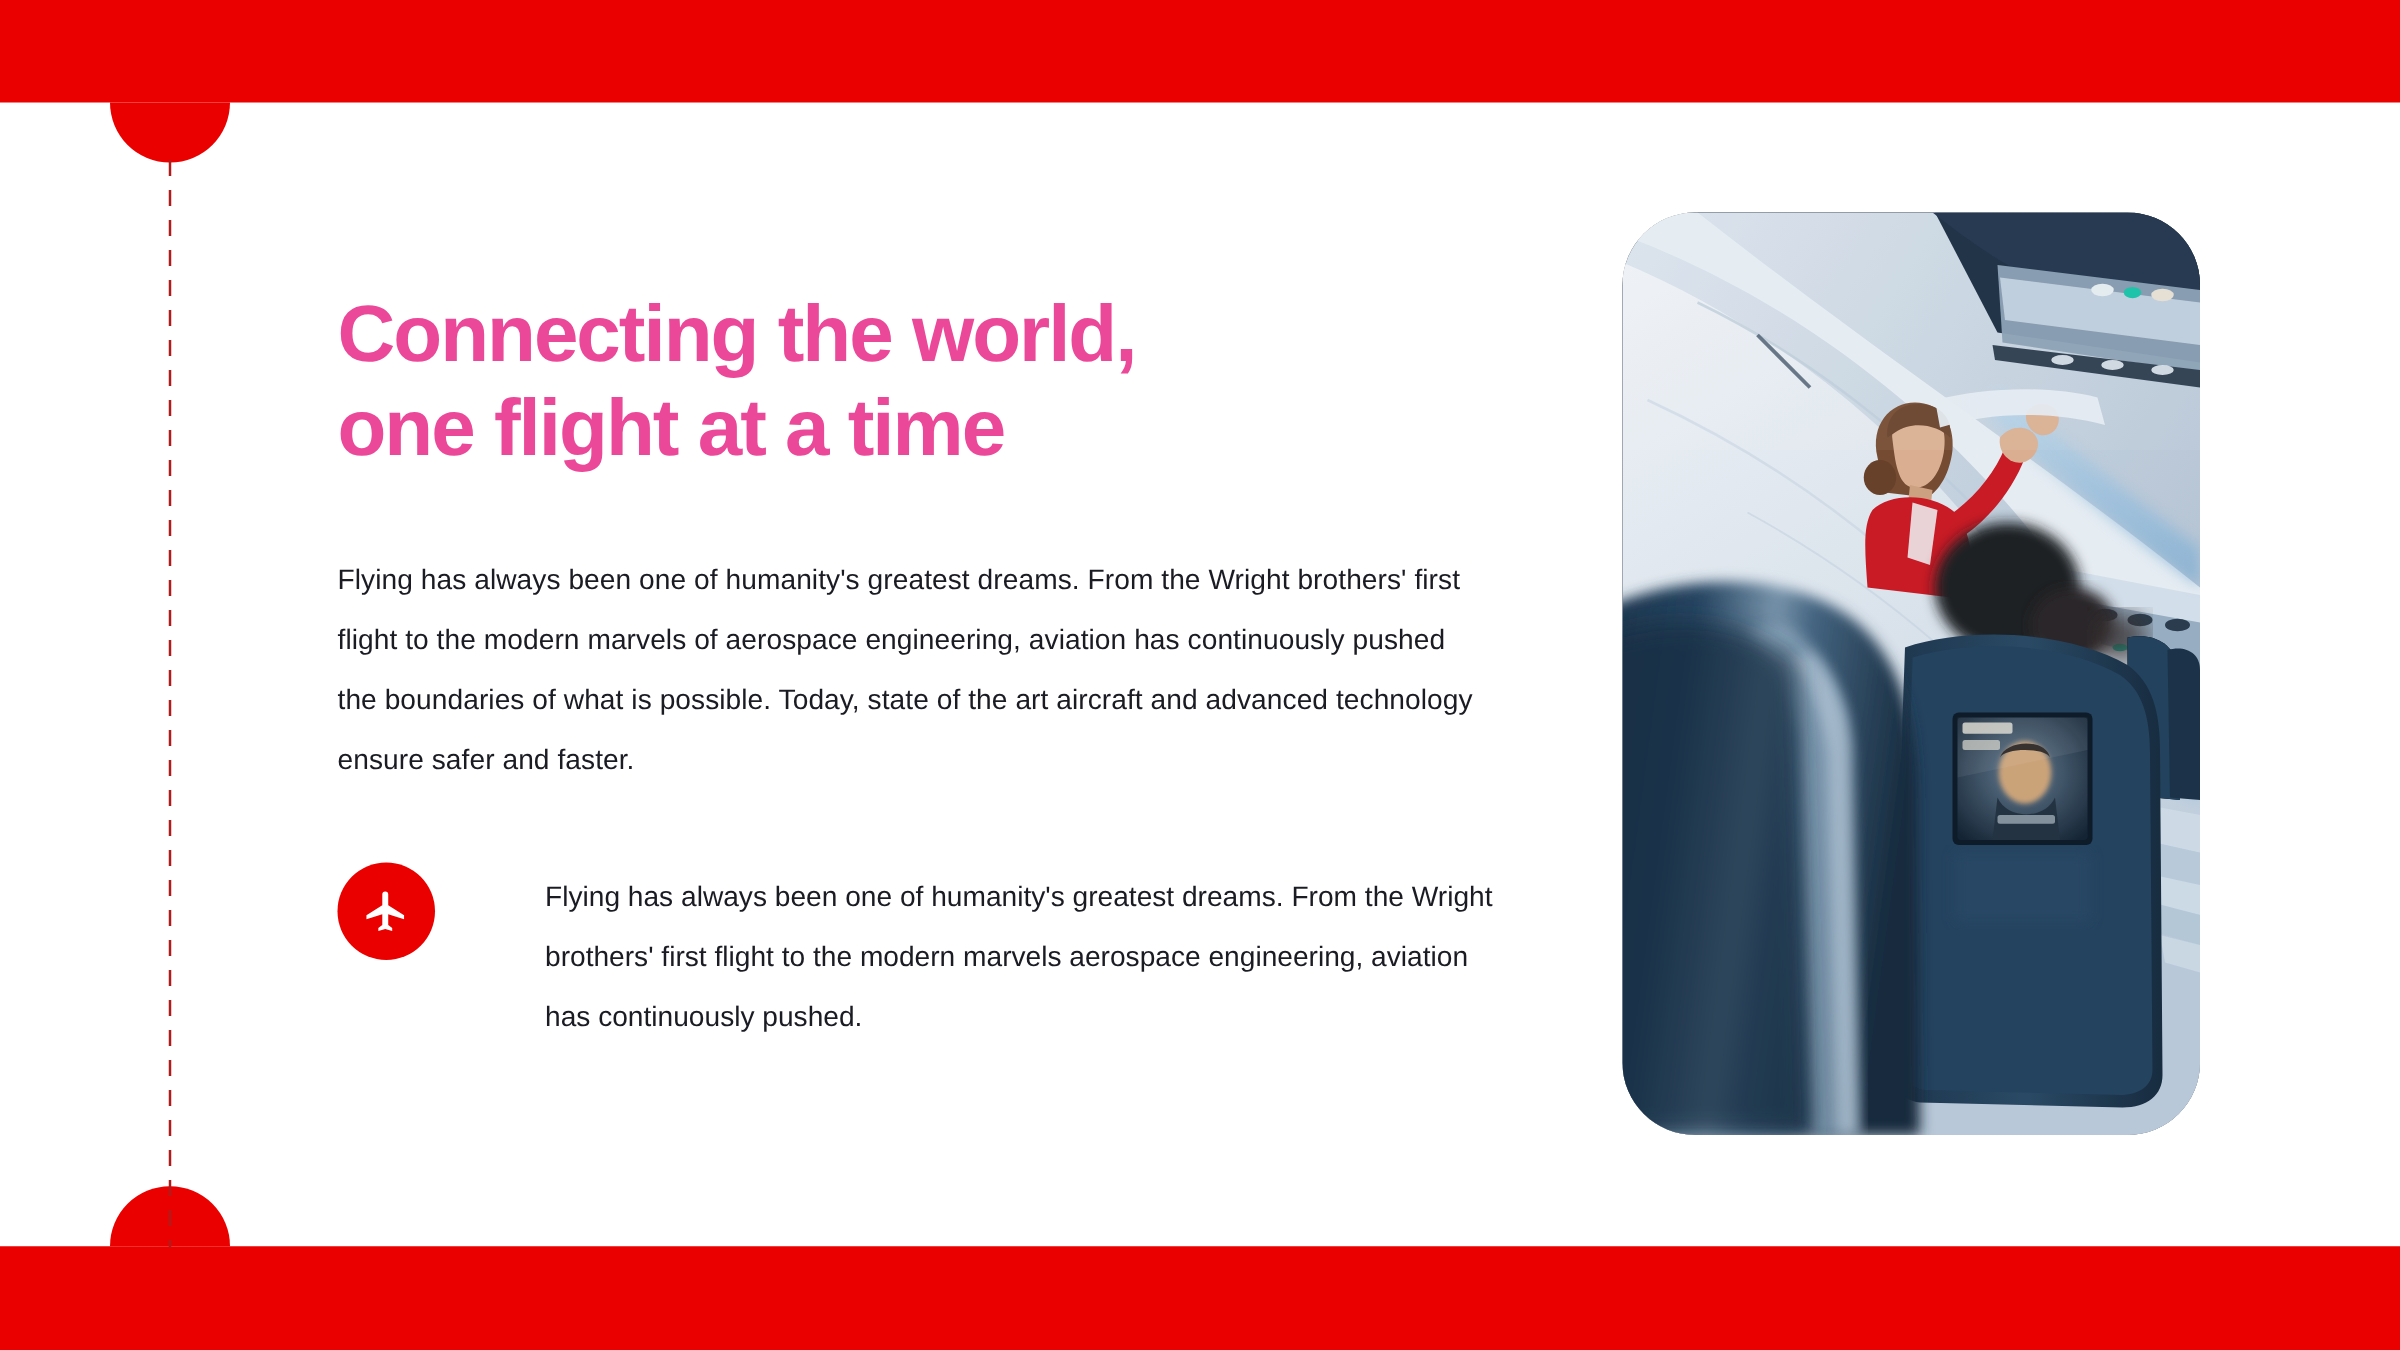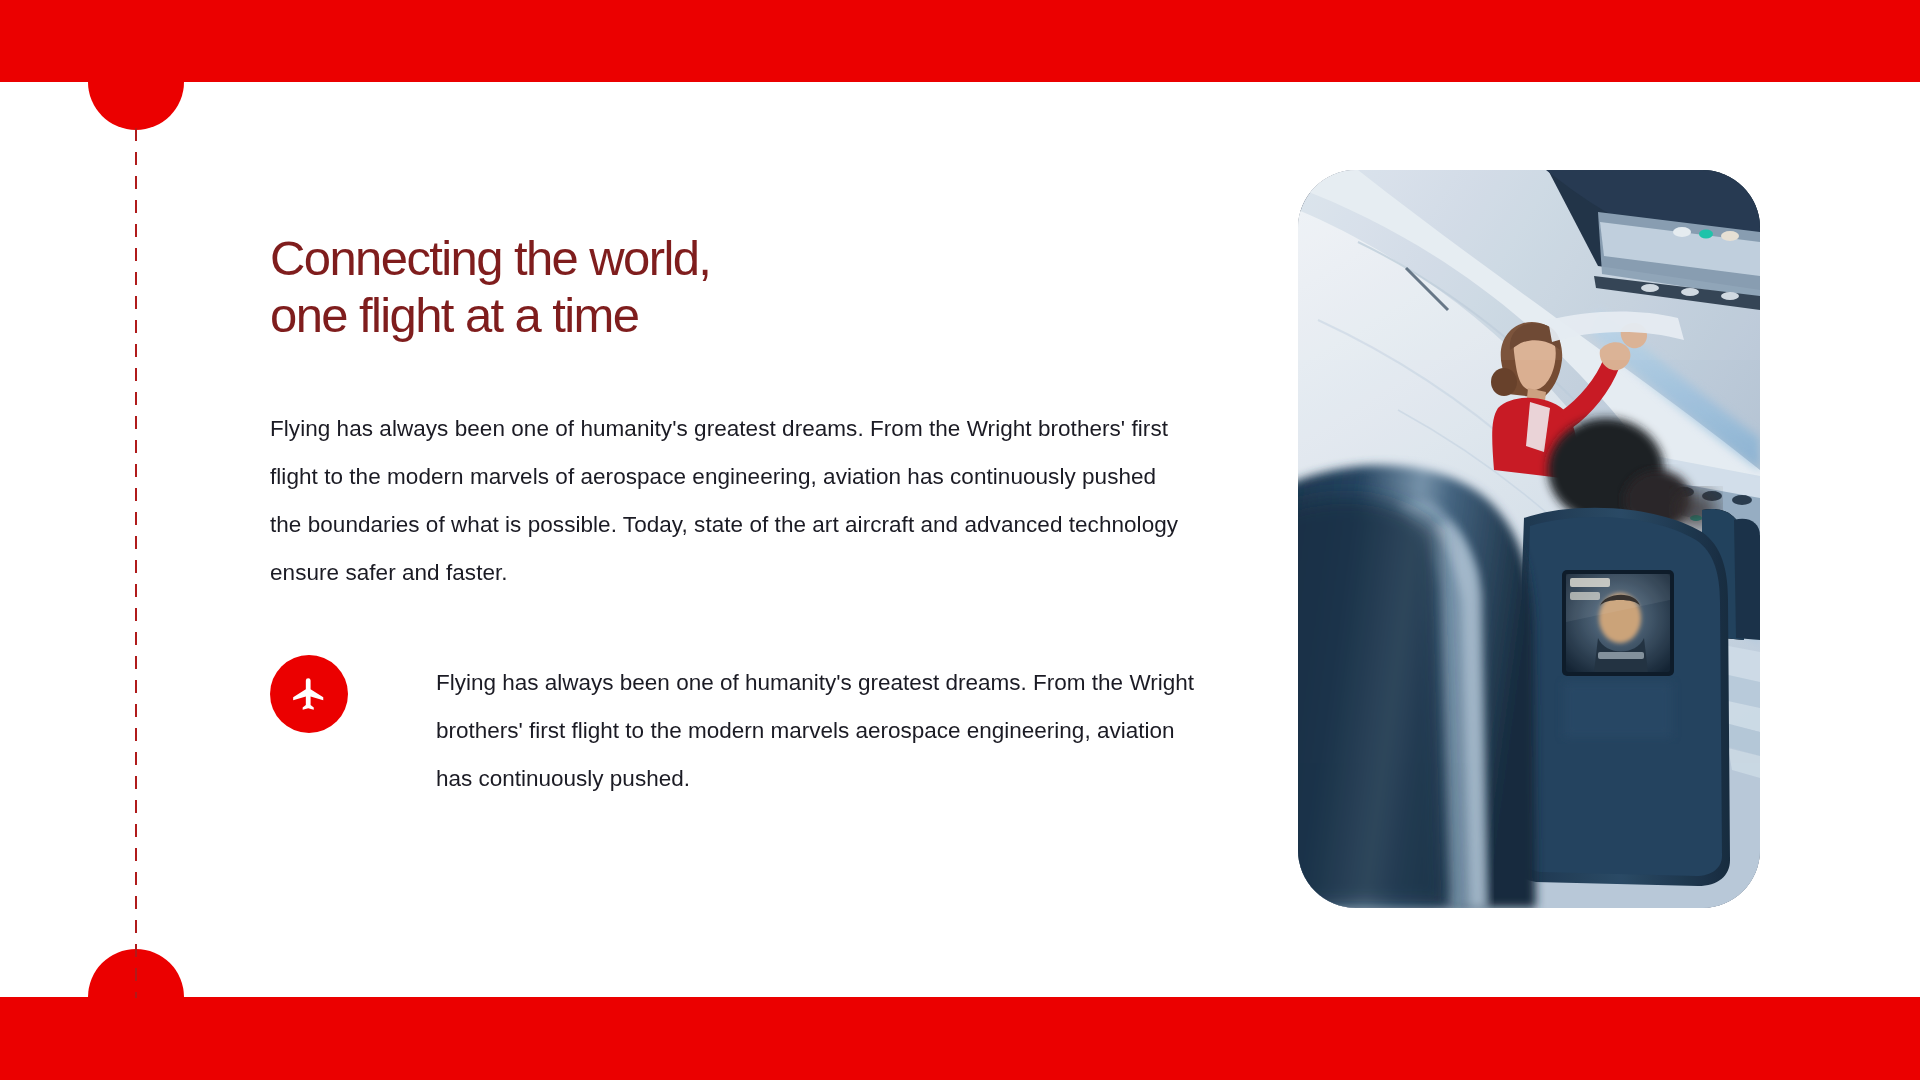--- a/index.html
+++ b/index.html
@@ -63,25 +63,25 @@
   }
 
   
   .content {
     position:absolute;
     left:270px; top:230px;
     width:930px;
   }
 
   .headline {
-    font-size:49px;
+    font-size:64px;
     line-height:1.17;
-    font-weight:400;
+    font-weight:700;
     letter-spacing:-1.6px;
-    color:#7f1d1d;
+    color:#ec4899;
     white-space:pre-line;
   }
 
   .lead-para {
     margin-top:60px;
     font-size:22.5px;
     line-height:48px;
     color:#1B1B24;
     letter-spacing:0.05px;
     max-width:910px;

